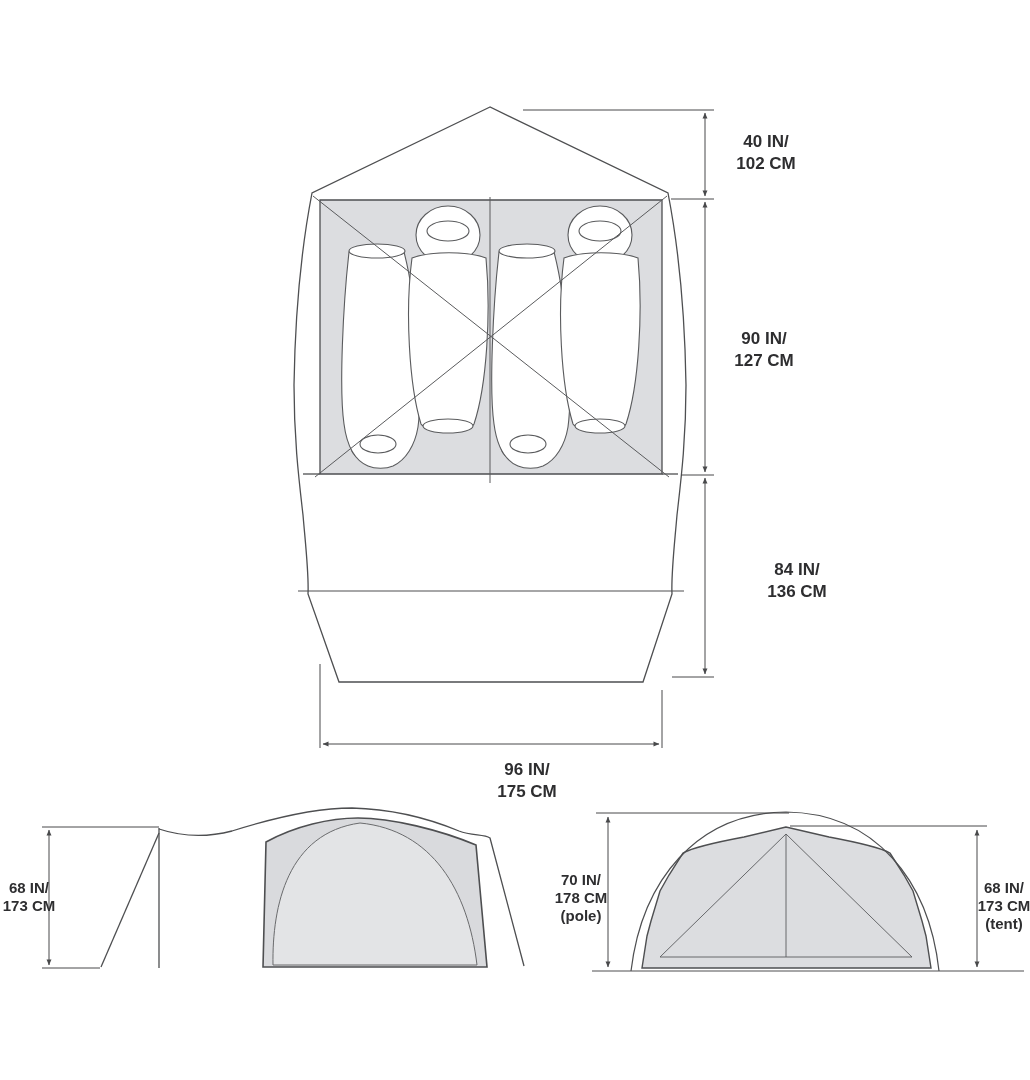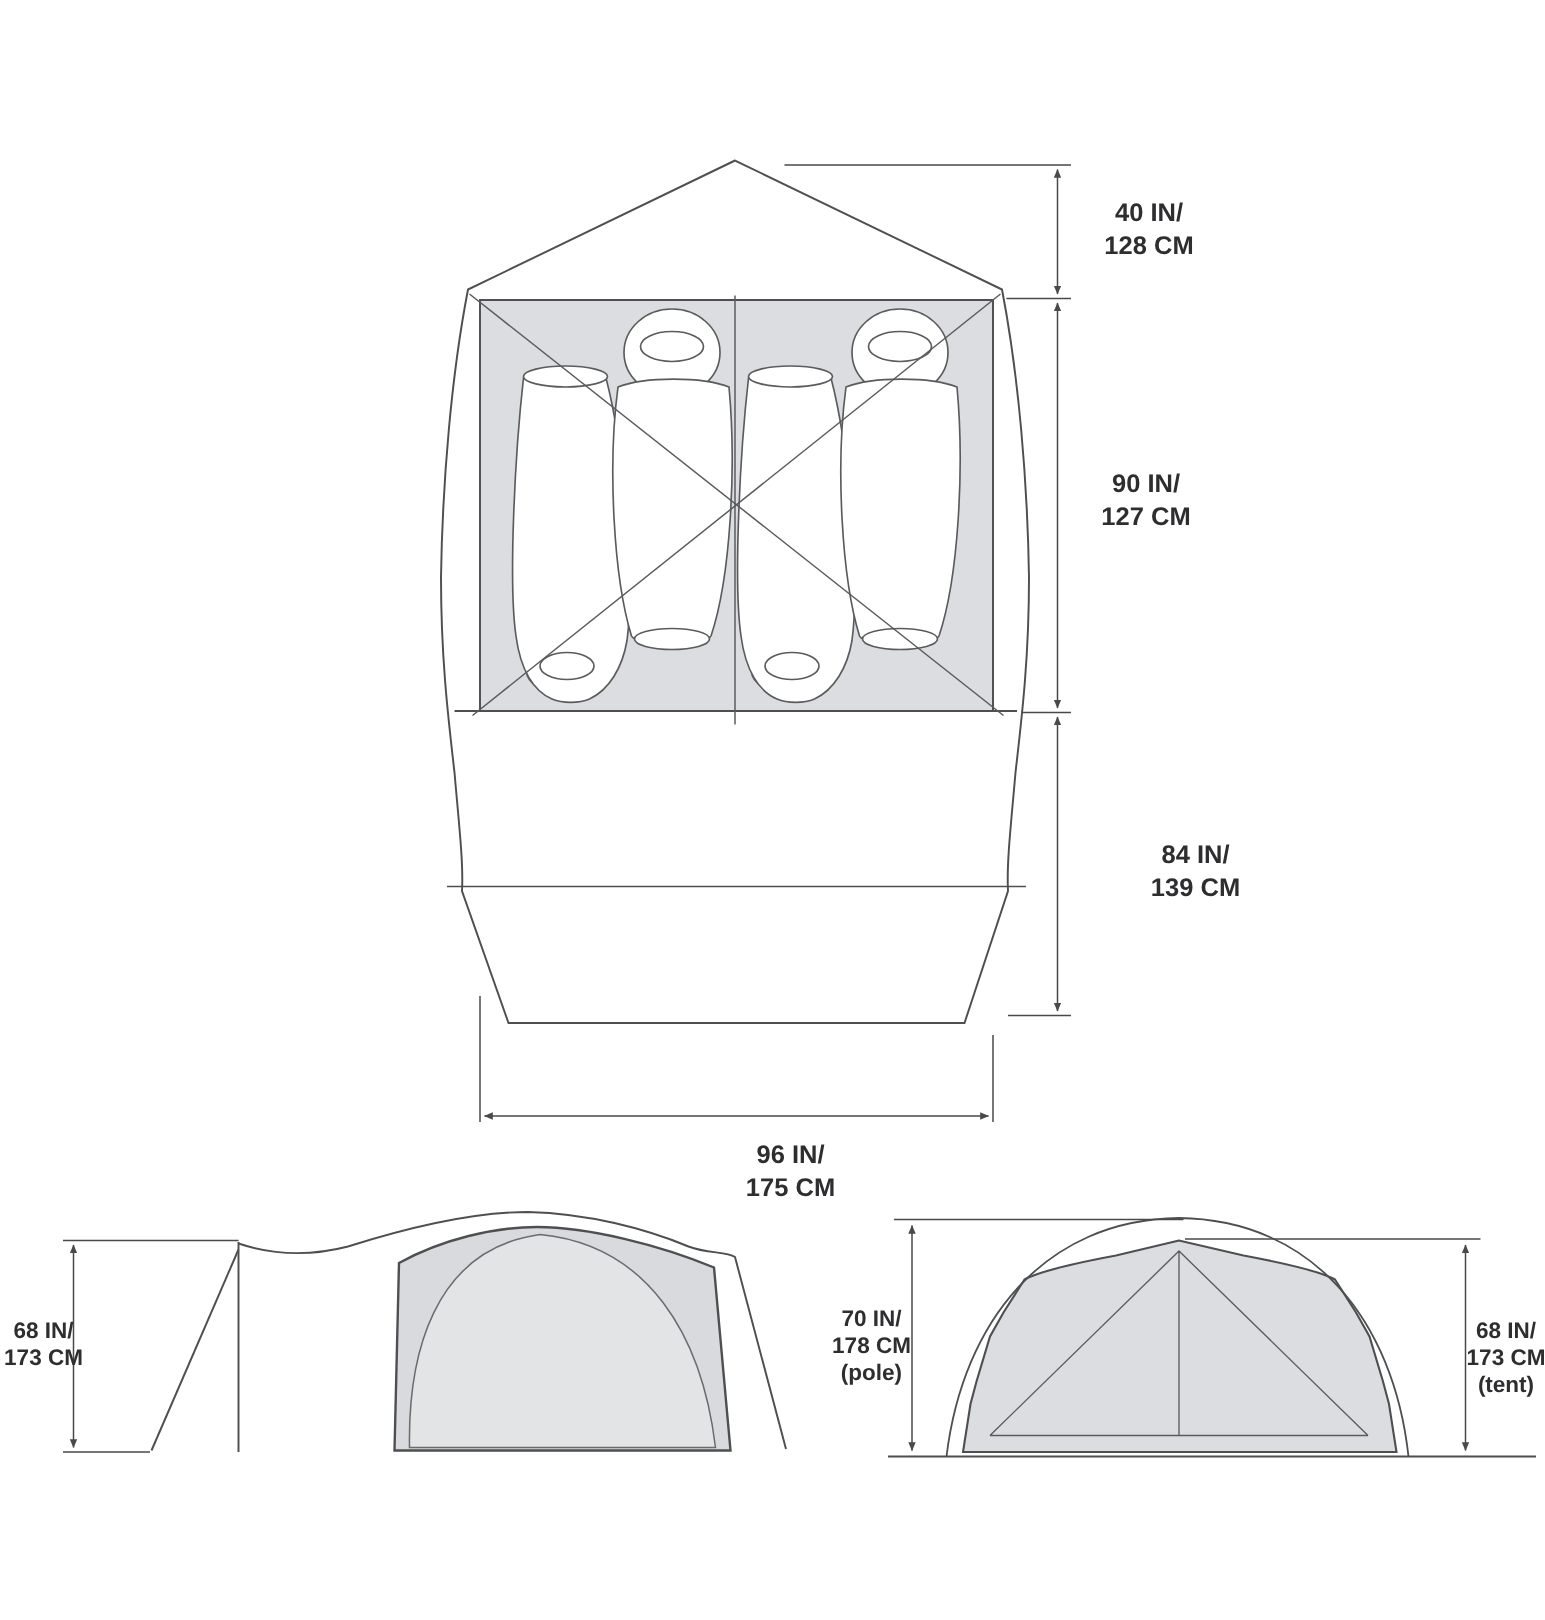--- a/index.html
+++ b/index.html
@@ -127,31 +127,31 @@
       </g>
       <g stroke="#48494b" stroke-width="1">
         <line x1="790" y1="826" x2="987" y2="826"></line>
         <line x1="977" y1="830" x2="977" y2="967" marker-start="url(#ah)" marker-end="url(#ah)"></line>
       </g>
     </g>
   </svg>
 
   <div class="dim-label" style="left:766px;top:131px;">
     <div>40 IN/</div>
-    <div>128 CM</div>
+    <div>102 CM</div>
   </div>
 
-  <div class="dim-label" style="left:764px;top:312px;">
+  <div class="dim-label" style="left:764px;top:328px;">
     <div>90 IN/</div>
     <div>127 CM</div>
   </div>
 
   <div class="dim-label" style="left:797px;top:559px;">
     <div>84 IN/</div>
-    <div>139 CM</div>
+    <div>136 CM</div>
   </div>
 
   <div class="dim-label" style="left:487px;top:759px;margin-left:40px;">
     <div>96 IN/</div>
     <div>175 CM</div>
   </div>
 
   <div class="dim-label small" style="left:29px;top:879px;">
     <div>68 IN/</div>
     <div>173 CM</div>

